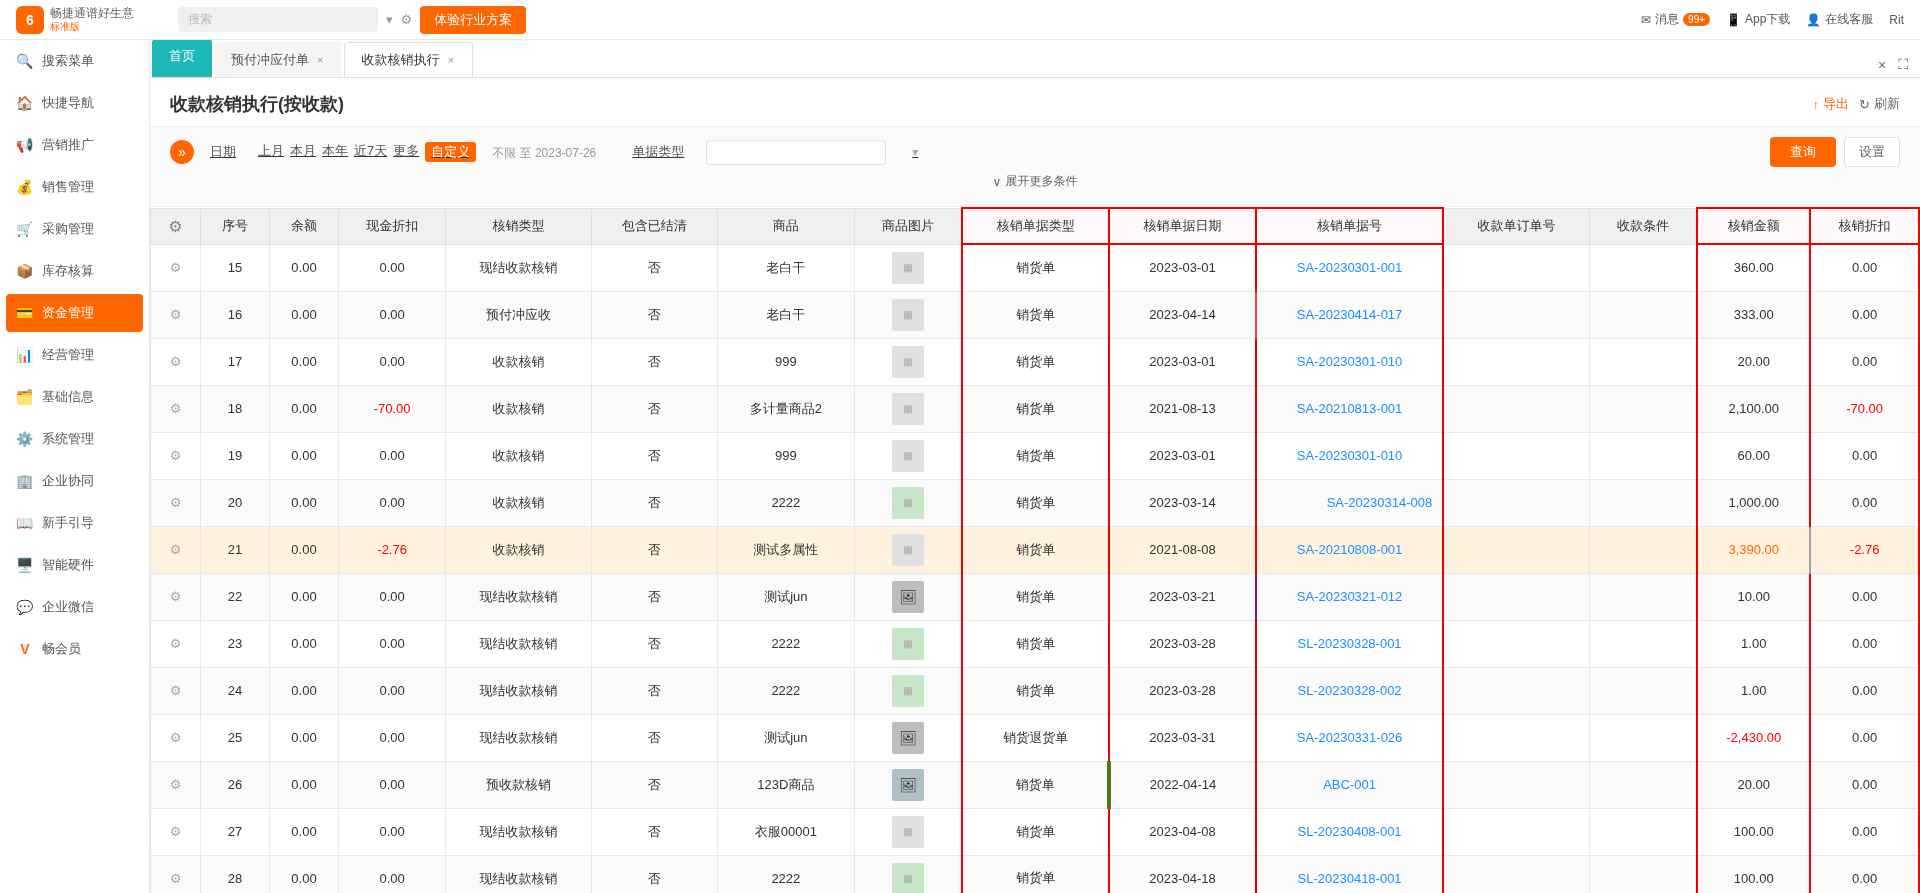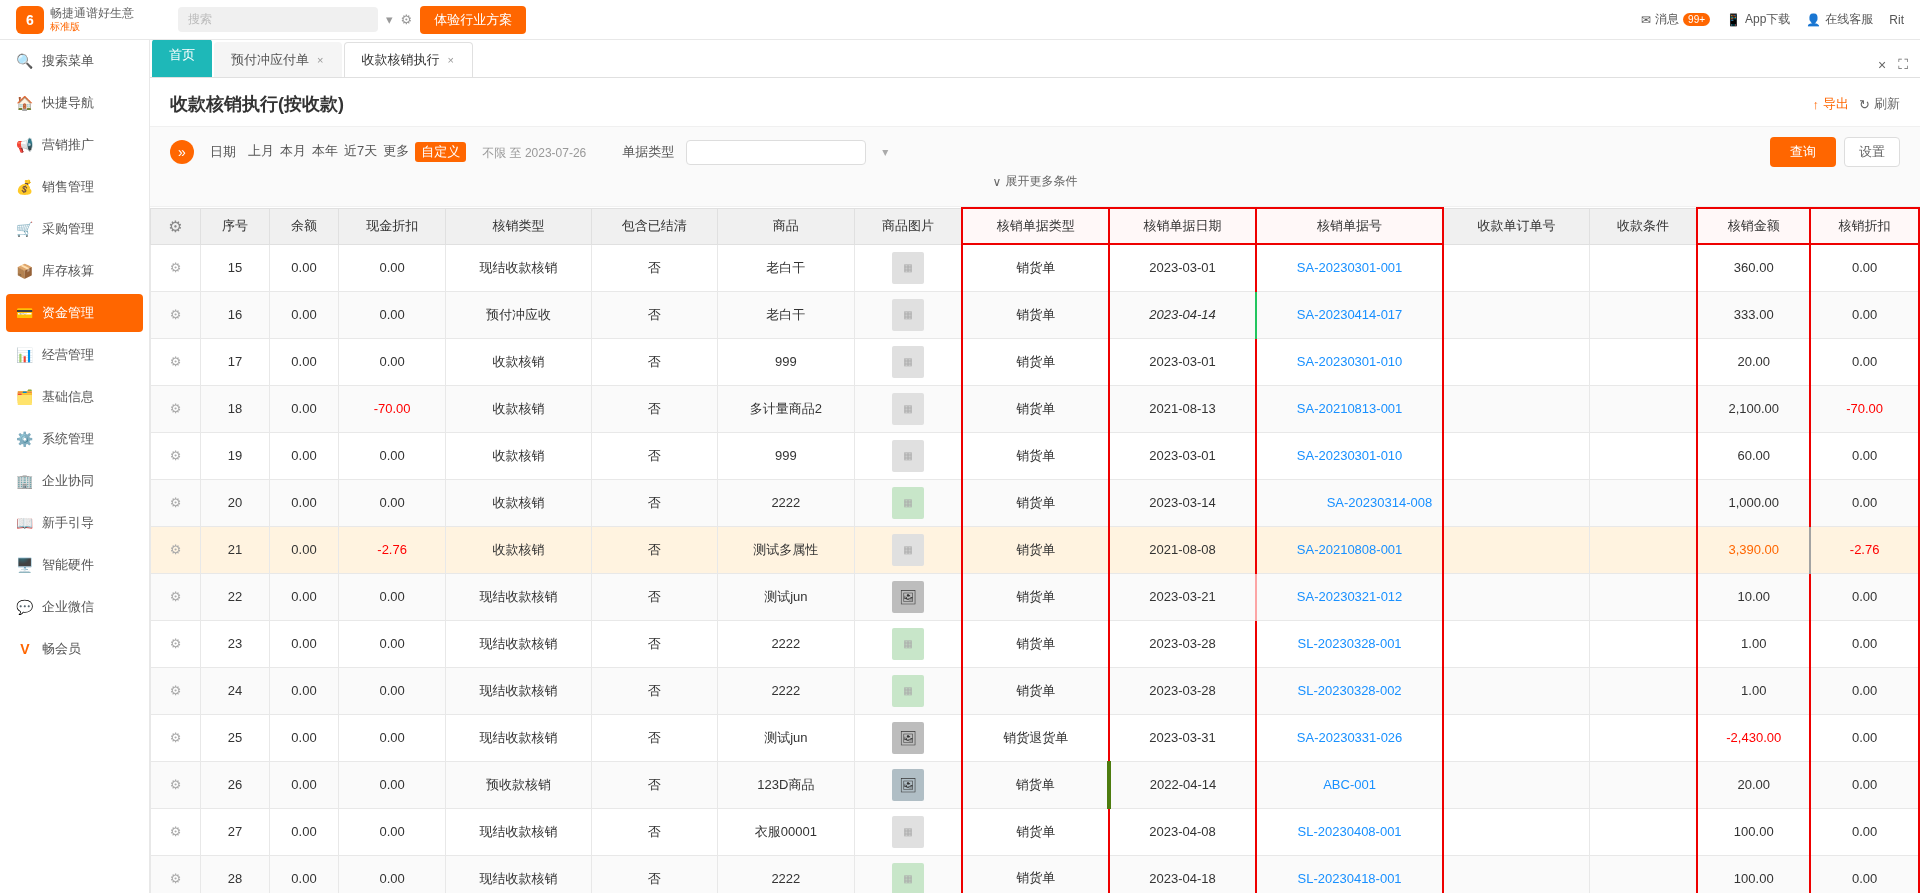--- a/index.html
+++ b/index.html
@@ -46,21 +46,21 @@
     .page-header { padding: 14px 20px 10px; display: flex; align-items: center; justify-content: space-between; border-bottom: 1px solid #f0f0f0; }
     .page-title { font-size: 18px; font-weight: bold; color: #333; }
     .page-header-btns { display: flex; gap: 10px; }
     .btn-export { display: flex; align-items: center; gap: 4px; color: #f60; font-size: 13px; cursor: pointer; }
     .btn-refresh { display: flex; align-items: center; gap: 4px; color: #666; font-size: 13px; cursor: pointer; }
 
     
     .filter-bar { padding: 10px 20px; border-bottom: 1px solid #f0f0f0; background: #fafafa; }
     .filter-row { display: flex; align-items: center; gap: 16px; flex-wrap: wrap; }
     .filter-expand-btn { width: 24px; height: 24px; background: #f60; color: #fff; border: none; border-radius: 50%; cursor: pointer; display: flex; align-items: center; justify-content: center; font-size: 14px; }
-    .filter-item { display: flex; align-items: center; gap: 12px; font-size: 13px; }
+    .filter-item { display: flex; align-items: center; gap: 22px; font-size: 13px; text-decoration: underline; }
     .filter-label { color: #555; white-space: nowrap; }
     .filter-date-links { display: flex; gap: 6px; }
     .filter-date-link { color: #555; cursor: pointer; font-size: 13px; }
     .filter-date-link.active { color: #fff; background: #f60; padding: 1px 6px; border-radius: 3px; }
     .filter-date-range { color: #999; font-size: 12px; margin-top: 2px; }
     .filter-input { border: 1px solid #ddd; border-radius: 4px; padding: 4px 10px; font-size: 13px; color: #333; min-width: 150px; }
     .filter-select { border: 1px solid #ddd; border-radius: 4px; padding: 4px 10px; font-size: 13px; color: #333; min-width: 120px; }
     .filter-dots { color: #aaa; letter-spacing: 2px; }
     .btn-query { background: #f60; color: #fff; border: none; border-radius: 4px; padding: 6px 20px; font-size: 13px; cursor: pointer; }
     .btn-setting { background: #fff; color: #666; border: 1px solid #ddd; border-radius: 4px; padding: 5px 14px; font-size: 13px; cursor: pointer; }
@@ -182,21 +182,21 @@
     </div>
     <div class="sidebar-item">
       <span class="sidebar-icon" style="font-weight:bold;color:#f60;">V</span>
       <span>畅会员</span>
     </div>
   </div>
 
   <div class="content-area">
 
     <div class="tab-bar">
-      <div class="tab-item active" style="background:#1eb8b8;color:#fff;border-color:#1eb8b8;padding:6px 16px;height:38px;display:flex;align-items:flex-start;">
+      <div class="tab-item active" style="background:#1eb8b8;color:#fff;border-color:#1eb8b8;padding:12px 16px;height:38px;display:flex;align-items:flex-end;">
         <span>首页</span>
       </div>
       <div class="tab-item">
         <span>预付冲应付单</span>
         <span class="tab-close">×</span>
       </div>
       <div class="tab-item active">
         <span>收款核销执行</span>
         <span class="tab-close">×</span>
       </div>
@@ -300,21 +300,21 @@
                 <tr>
     <td style="width:40px;"><span style="color:#aaa;cursor:pointer;">⚙</span></td>
     <td>16</td>
     <td>0.00</td>
     <td style="">0.00</td>
     <td>预付冲应收</td>
     <td>否</td>
     <td>老白干</td>
     <td style="text-align:center;"><div style="width:32px;height:32px;background:#e0e0e0;border-radius:2px;display:inline-flex;align-items:center;justify-content:center;font-size:10px;color:#aaa;">▦</div></td>
     <td style="border-left:2px solid #e00;border-right:2px solid #e00;">销货单</td>
-    <td style="border-left:2px solid #e00;border-right:2px solid #22c55e;font-style:italic;">2023-04-14</td>
+    <td style="border-left:2px solid #e00;border-right:2px solid #ef4444;">2023-04-14</td>
     <td style="border-left:2px solid #e00;border-right:2px solid #e00;"><a class="td-link">SA-20230414-017</a></td>
     <td></td>
     <td></td>
     <td style="border-left:2px solid #e00;border-right:2px solid #e00;">333.00</td>
     <td style="border-left:2px solid #e00;border-right:2px solid #e00;">0.00</td>
   </tr>
                 <tr>
     <td style="width:40px;"><span style="color:#aaa;cursor:pointer;">⚙</span></td>
     <td>17</td>
     <td>0.00</td>
@@ -402,21 +402,21 @@
                 <tr>
     <td style="width:40px;"><span style="color:#aaa;cursor:pointer;">⚙</span></td>
     <td>22</td>
     <td>0.00</td>
     <td style="">0.00</td>
     <td>现结收款核销</td>
     <td>否</td>
     <td>测试jun</td>
     <td style="text-align:center;"><div style="width:32px;height:32px;background:#bdbdbd;border-radius:2px;display:inline-flex;align-items:center;justify-content:center;font-size:14px;">🖼</div></td>
     <td style="border-left:2px solid #e00;border-right:2px solid #e00;">销货单</td>
-    <td style="border-left:2px solid #e00;border-right:2px solid #fca5a5;">2023-03-21</td>
+    <td style="border-left:2px solid #e00;border-right:2px solid #701a75;">2023-03-21</td>
     <td style="border-left:2px solid #e00;border-right:2px solid #e00;"><a class="td-link">SA-20230321-012</a></td>
     <td></td>
     <td></td>
     <td style="border-left:2px solid #e00;border-right:2px solid #e00;">10.00</td>
     <td style="border-left:2px solid #e00;border-right:2px solid #e00;">0.00</td>
   </tr>
                 <tr>
     <td style="width:40px;"><span style="color:#aaa;cursor:pointer;">⚙</span></td>
     <td>23</td>
     <td>0.00</td>

